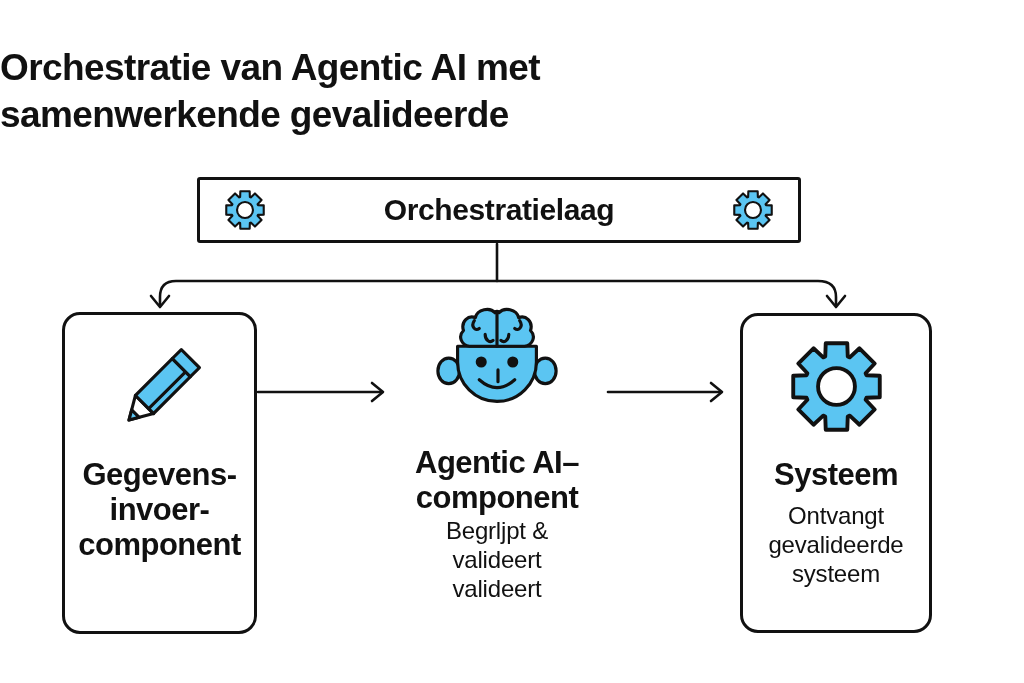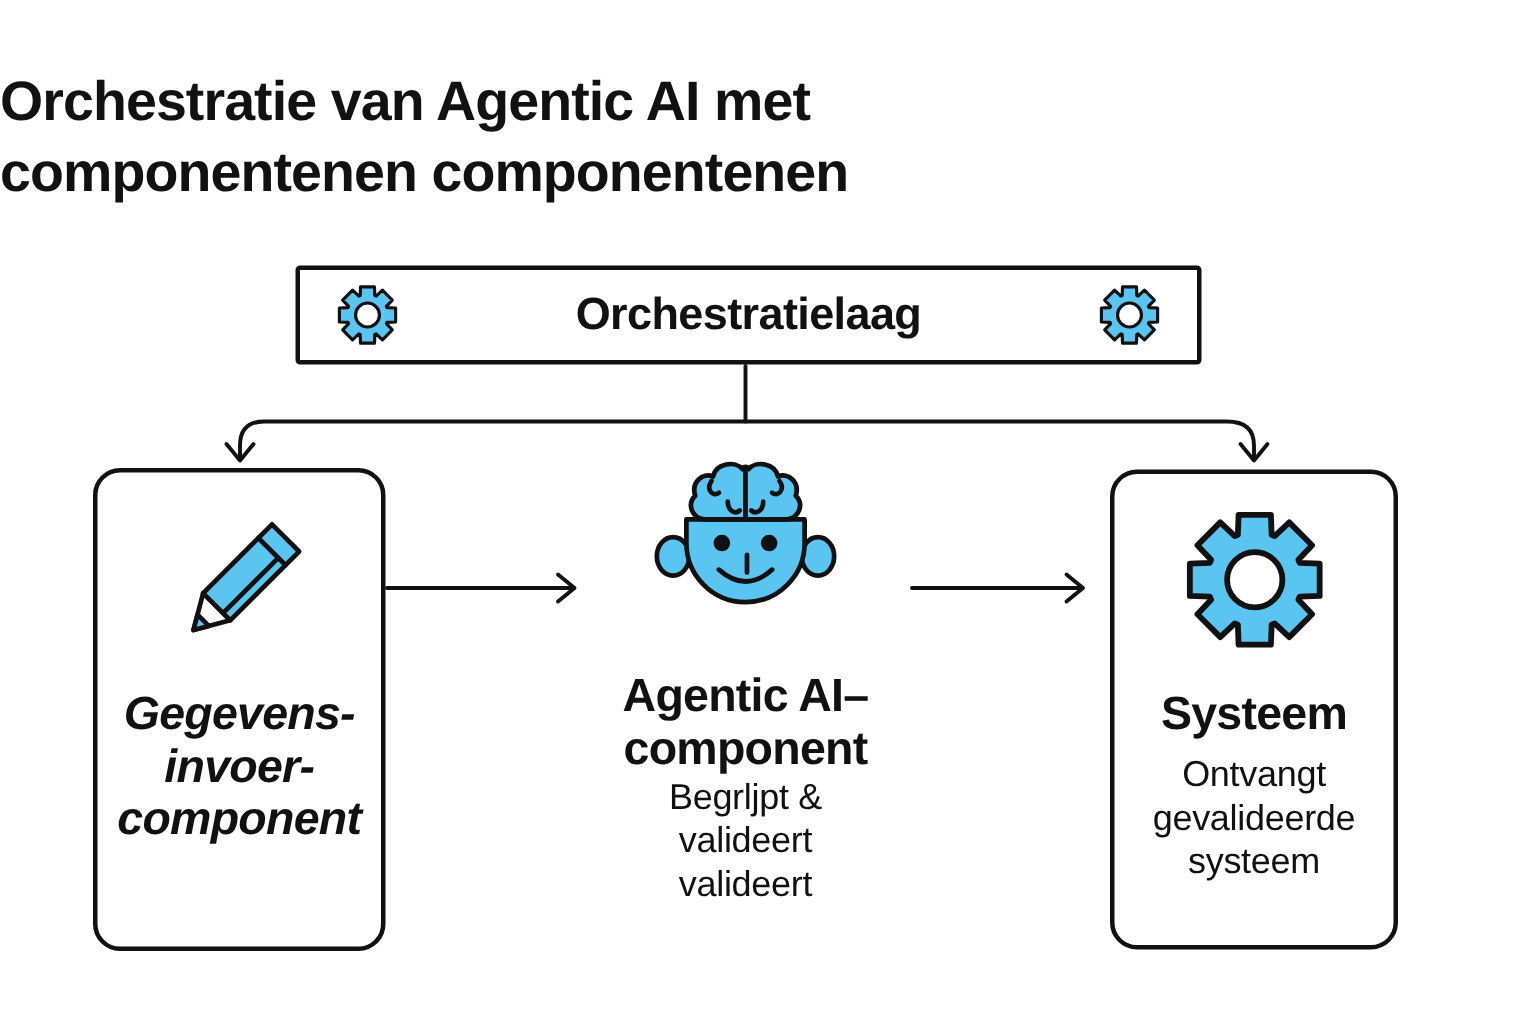--- a/index.html
+++ b/index.html
@@ -82,21 +82,21 @@
     line-height: 35px;
     letter-spacing: -0.5px;
   }
   .card-sub {
     font-size: 24px;
     line-height: 29px;
     letter-spacing: -0.2px;
   }
 
   .card-left  .icon-wrap { margin-top: 10px; }
-  .card-left  .card-title { margin-top: 0px; font-style: italic; }
+  .card-left  .card-title { margin-top: 0px; }
   .card-left  .card-sub   { margin-top: 9px; }
 
   .mid-block .card-title { margin-top: 11px; }
   .mid-block .card-sub   { margin-top: 1px; }
 
   .card-right .icon-wrap  { margin-top: 22px; }
   .card-right .card-title { margin-top: 18px; }
   .card-right .card-sub   { margin-top: 9px; }
 
   .gear-small { width: 42px; height: 42px; }
@@ -118,21 +118,21 @@
            L38.4,19.1 L38.9,5.4 L61.1,5.4 L61.6,19.1 L63.7,20 L73.7,10.6 L89.4,26.3 L80,36.3 Z"></path>
       <circle cx="50" cy="50" r="19" fill="#ffffff"></circle>
     </g>
   </defs>
 </svg>
 
 <div class="canvas">
 
   <div class="diagram-title">
     <div>Orchestratie van Agentic AI met</div>
-    <div>componentenen componentenen</div>
+    <div>samenwerkende gevalideerde</div>
   </div>
 
   <div class="orch-box">
     <svg class="gear-small" viewBox="0 0 100 100">
       <use href="#gear-shape" stroke="#111" stroke-width="5"></use>
     </svg>
     <span class="orch-label">Orchestratielaag</span>
     <svg class="gear-small" viewBox="0 0 100 100">
       <use href="#gear-shape" stroke="#111" stroke-width="5"></use>
     </svg>

